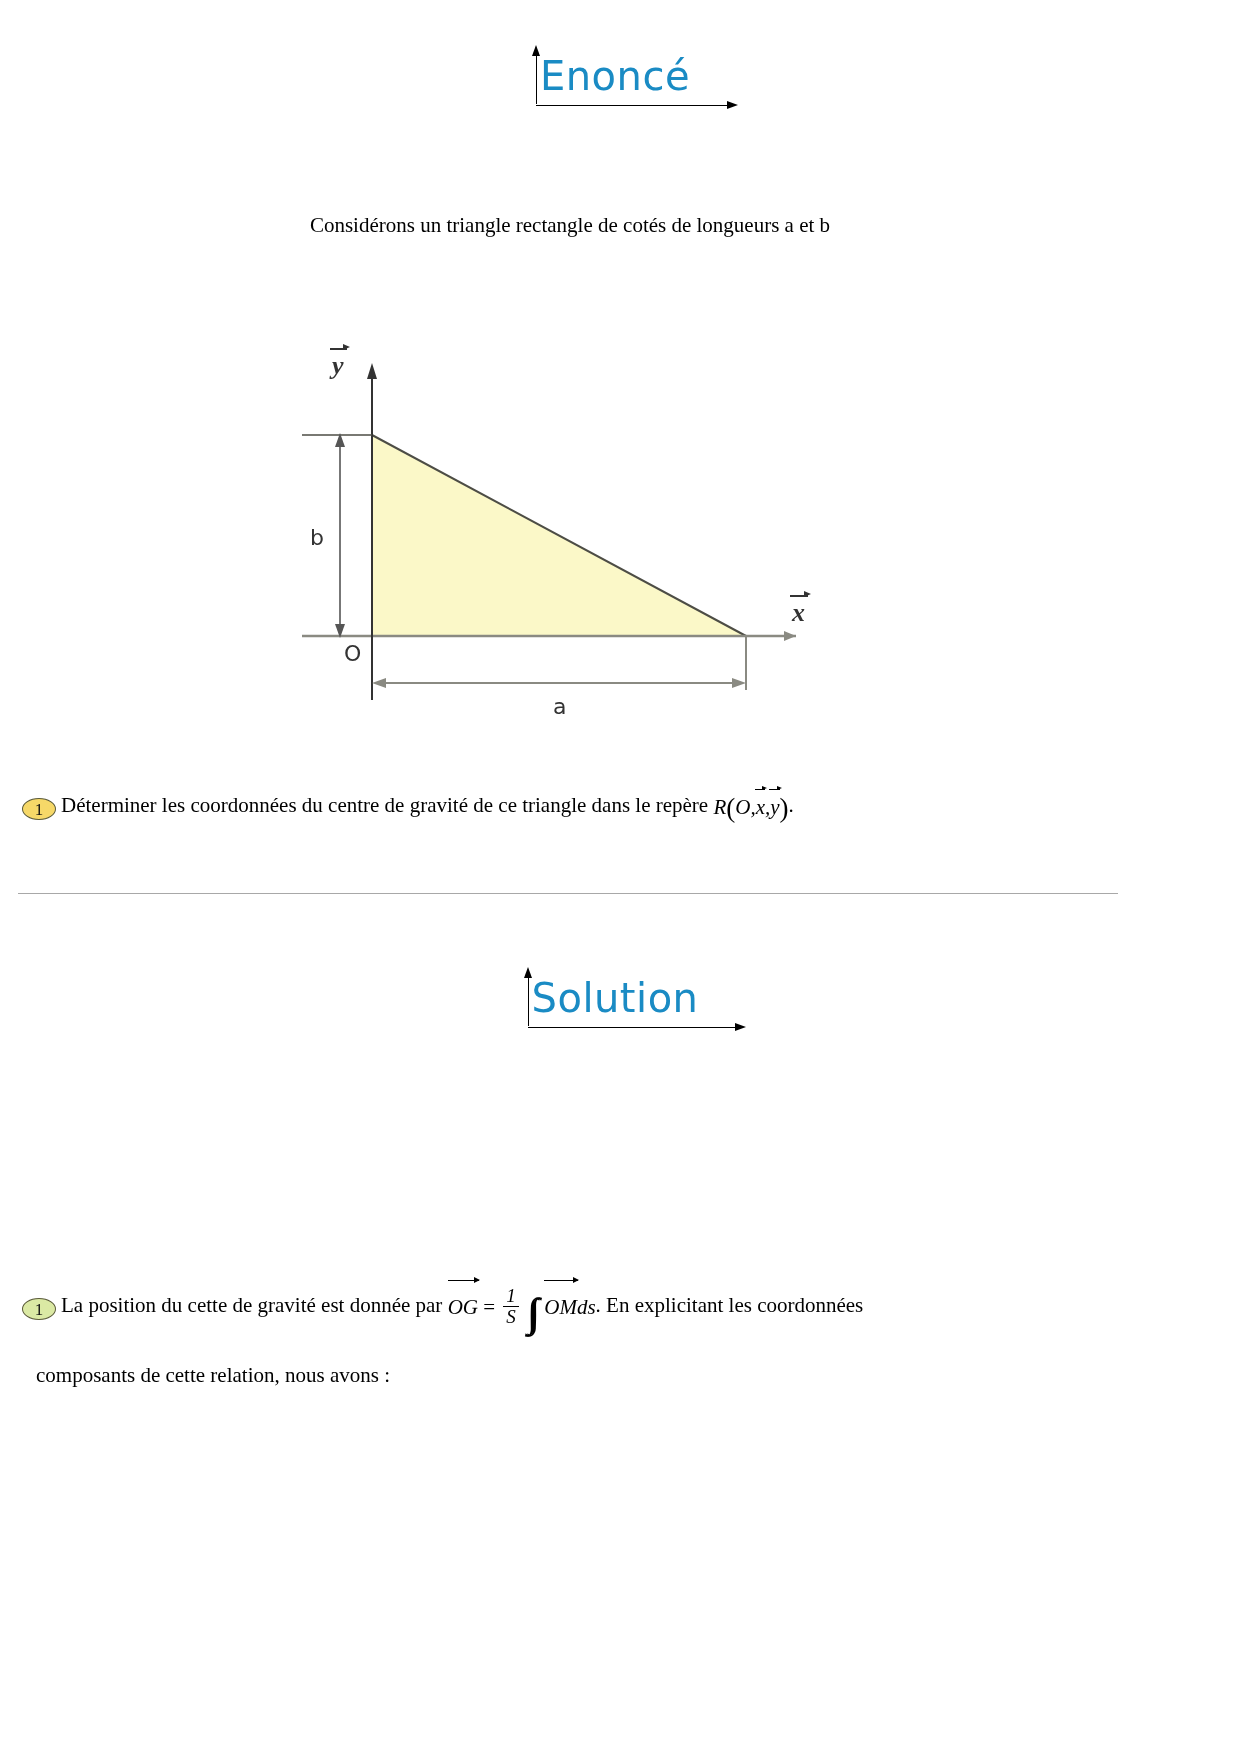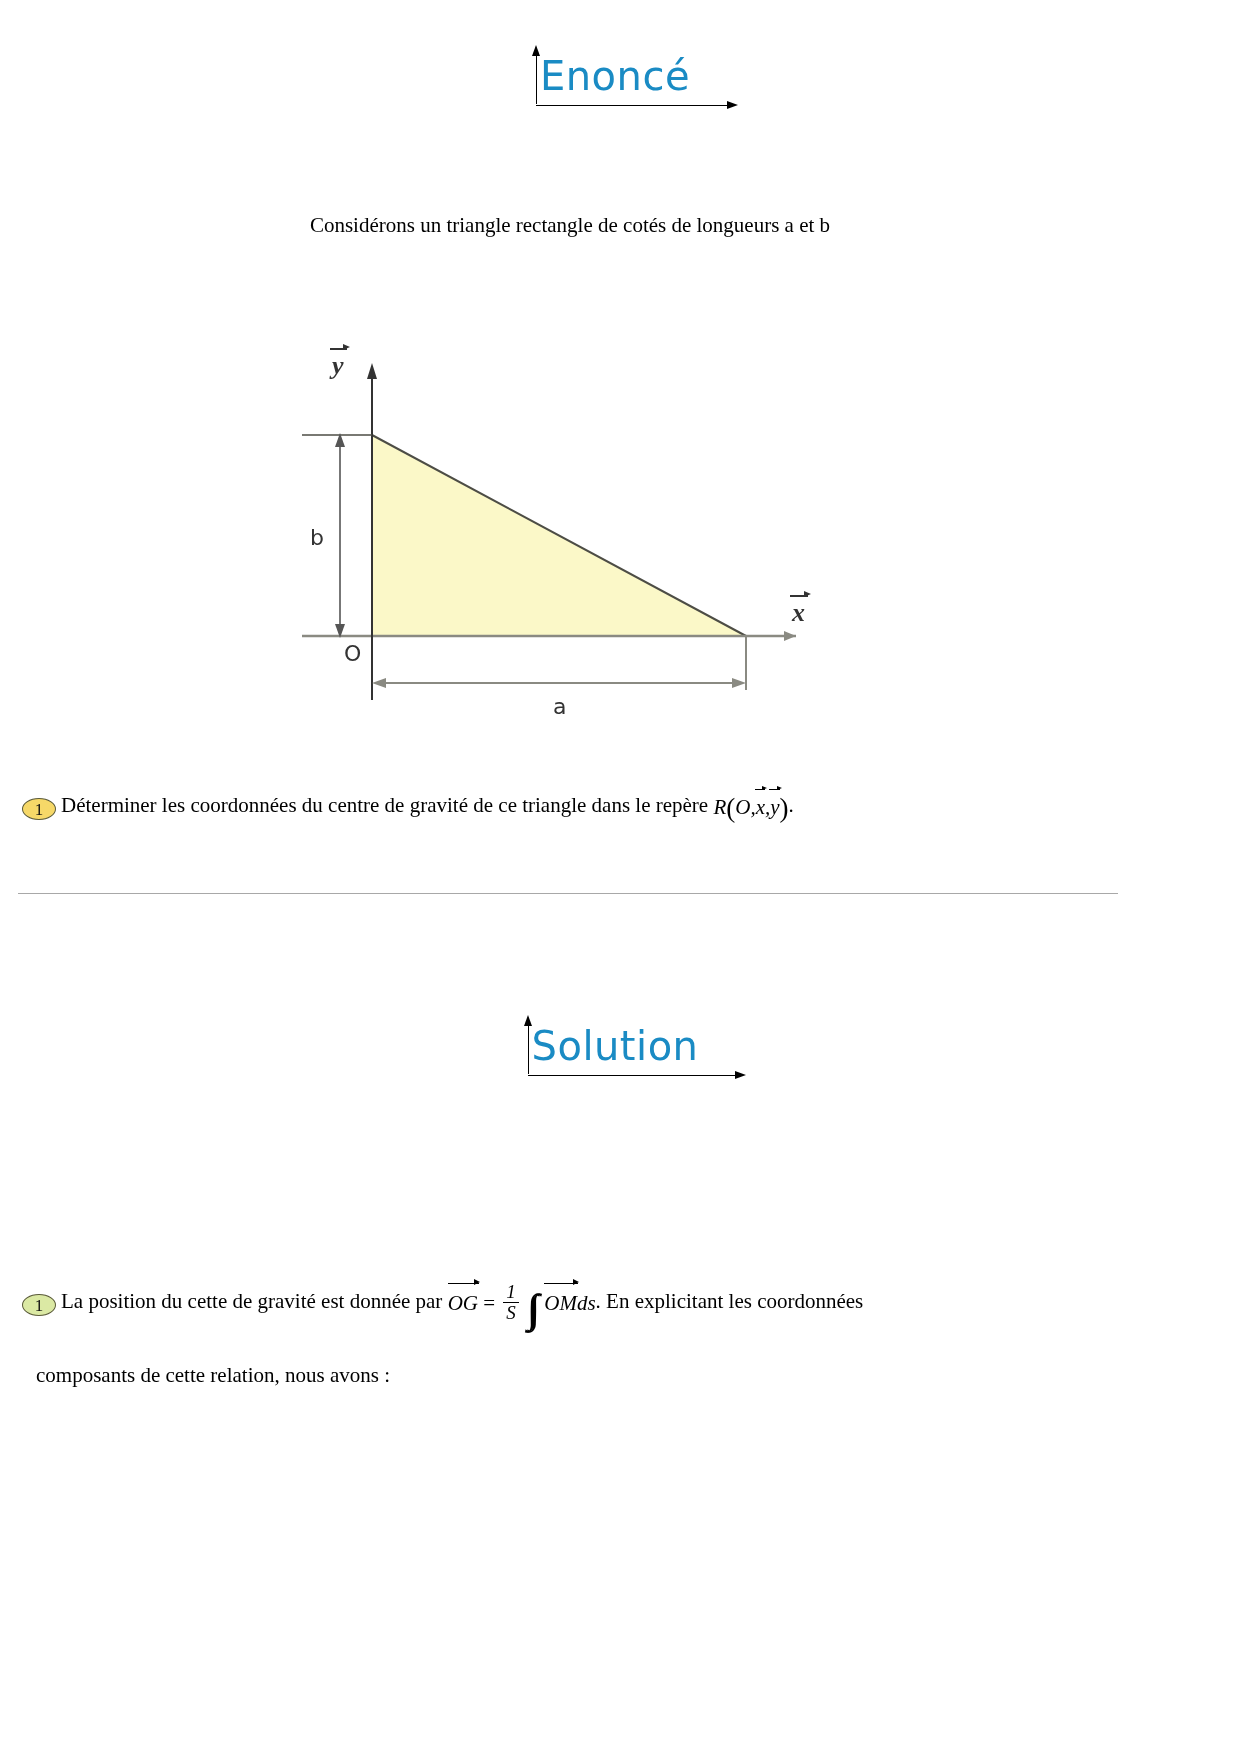--- a/index.html
+++ b/index.html
@@ -123,21 +123,21 @@
     font-family: "Liberation Serif", "DejaVu Serif", serif;
     font-style: italic;
     font-size: 21px;
     white-space: nowrap;
     display: inline-block;
     vertical-align: -2px;
   }
   .mvec {
     position: relative;
     display: inline-block;
-    padding-top: 1px;
+    padding-top: 8px;
   }
   .mvec::after {
     content: "";
     position: absolute;
     left: 0;
     right: -1px;
     top: -2px;
     height: 0;
     border-top: 1.4px solid #000;
   }
@@ -305,21 +305,21 @@
 
 <div class="para" style="left:22px; top:788px; width:1120px;">
   <span class="badge badge-gold">1</span><span>Déterminer les coordonnées du centre de gravité de ce triangle dans le repère</span>
   <span class="math">
     <span>R</span><span class="bigparen">(</span><span>O</span><span>,</span><span class="vhat">x</span><span>,</span><span class="vhat">y</span><span class="bigparen">)</span>
   </span><span>.</span>
 </div>
 
 <div class="divider" style="left:18px; top:893px; width:1100px;"></div>
 
-<div class="heading-block" style="top:1018px;">
+<div class="heading-block" style="top:970px;">
   <span class="heading-inner">
     <span class="heading-vaxis"></span>
     <span class="heading-haxis"></span>
     <span class="heading-word">Solution</span>
   </span>
 </div>
 
 <div class="para" style="left:22px; top:1282px; width:1130px;">
   <span class="badge badge-green">1</span><span>La position du cette de gravité est donnée par</span>
   <span class="math">

